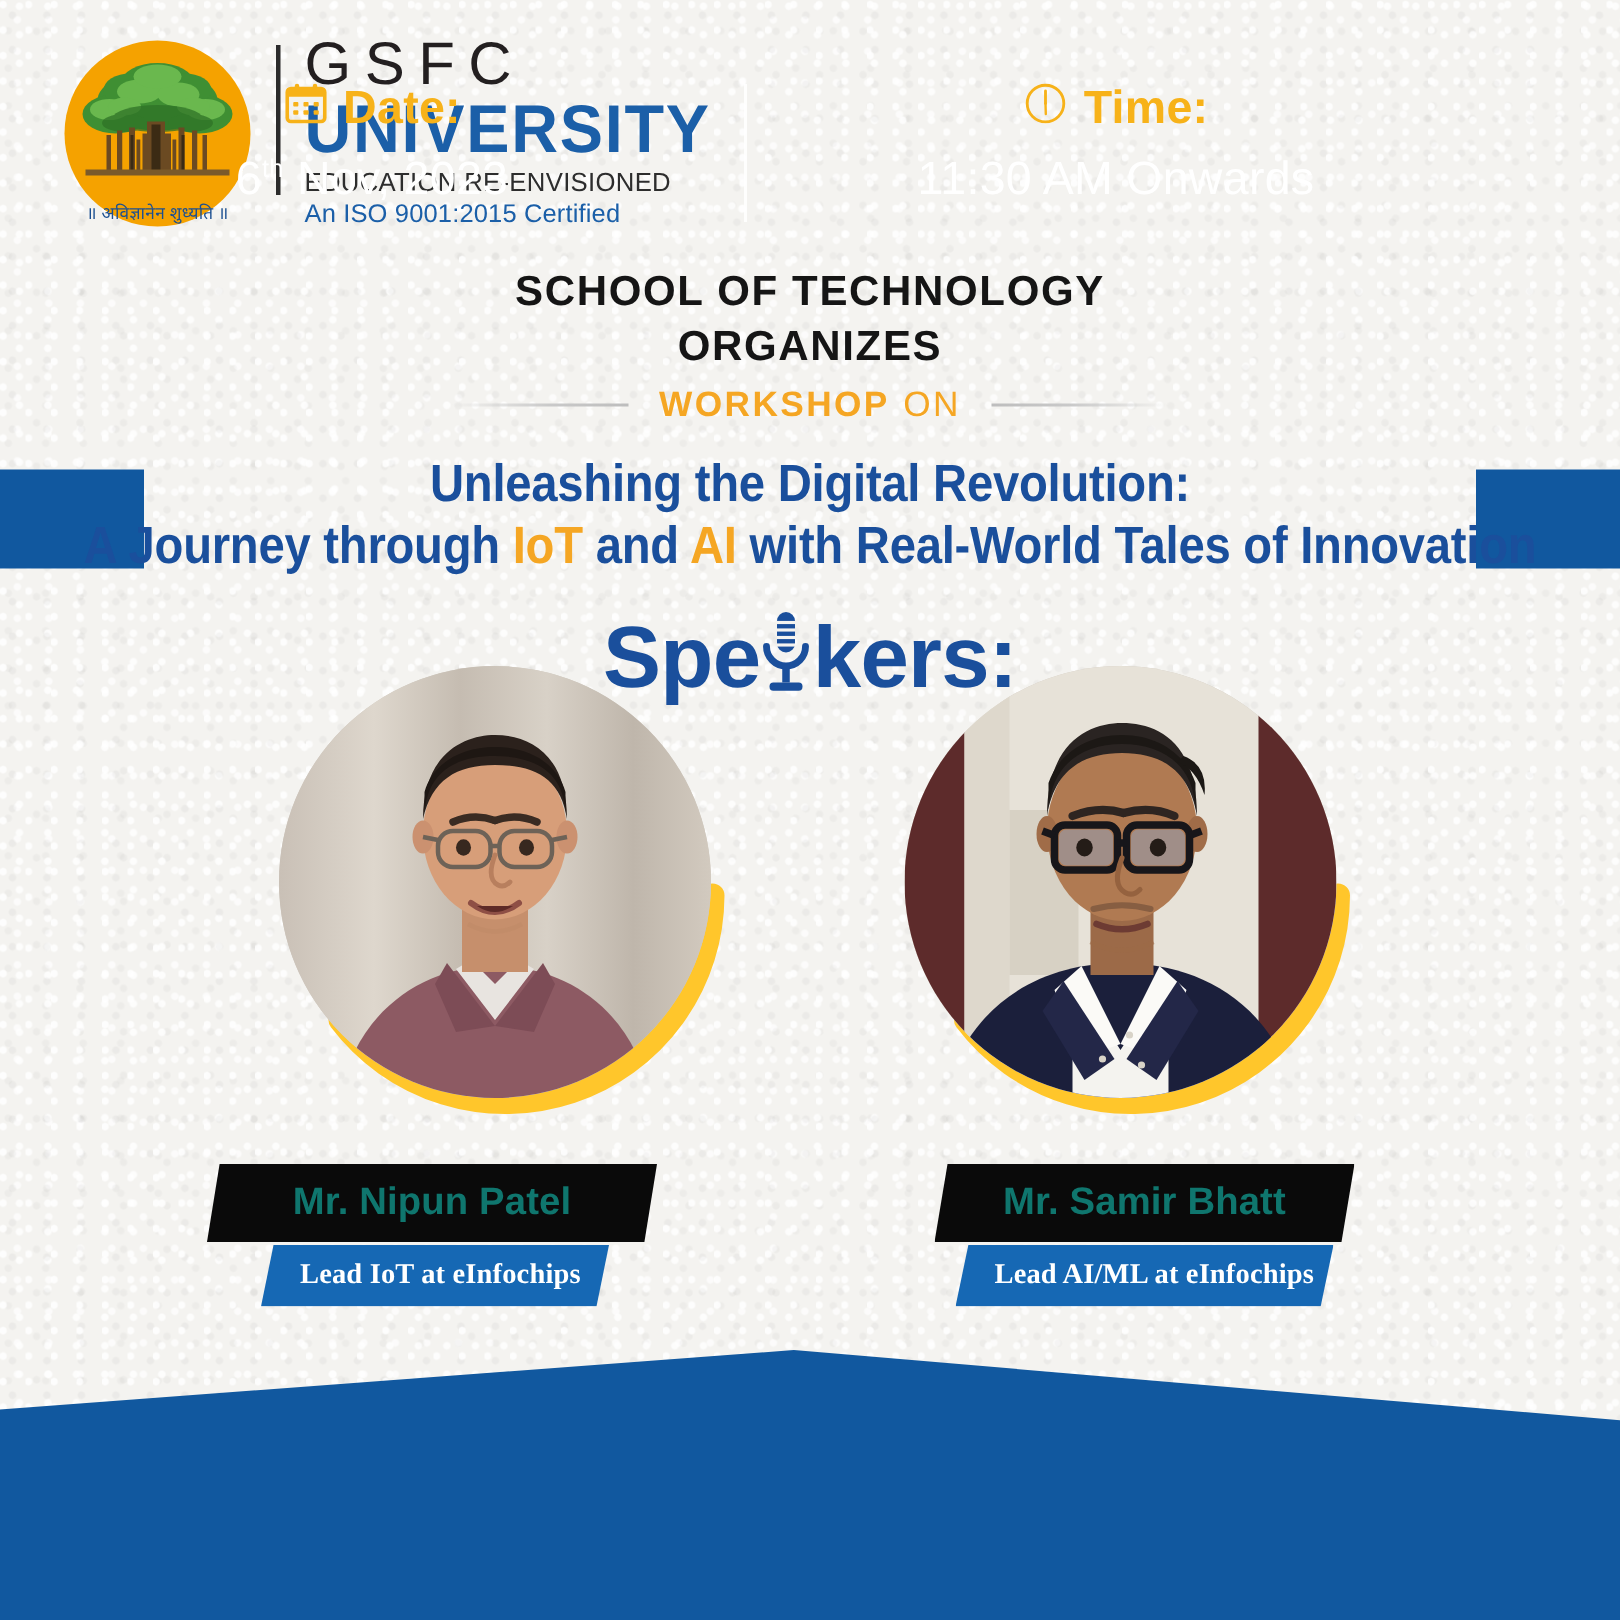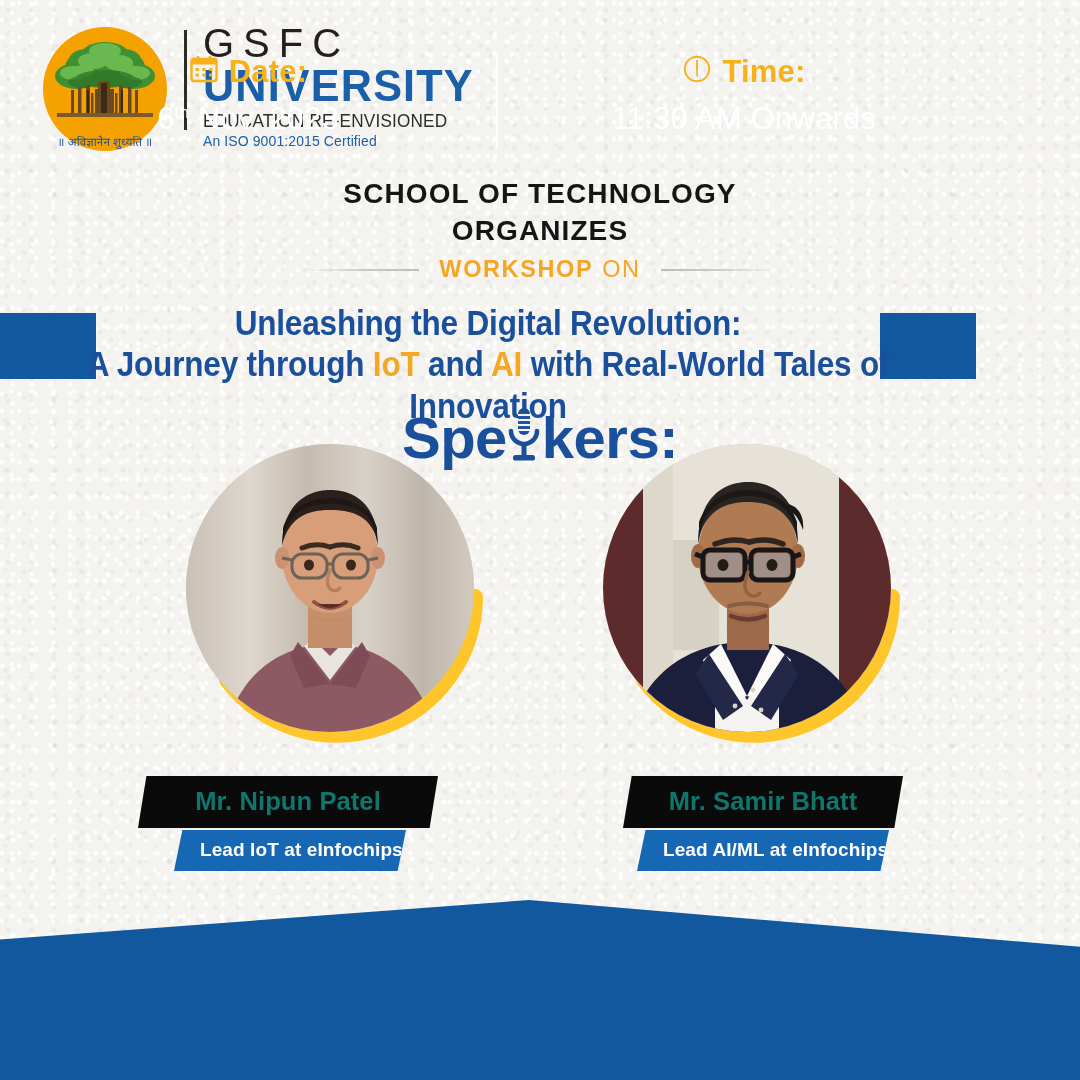--- a/index.html
+++ b/index.html
@@ -99,21 +99,21 @@
   }
   #brand-tagline {
     font-size: 17.5px;
     color: #2d2d2d;
     letter-spacing: .2px;
     margin-top: 2px;
     transform: scaleX(.98);
     transform-origin: left center;
   }
   #brand-iso {
-    font-size: 14px;
+    font-size: 17px;
     color: #1b5fa8;
     letter-spacing: .1px;
     margin-top: 1px;
   }
 
   
   #organizer {
     position: absolute;
     top: 176px;
     left: 0;
@@ -157,21 +157,21 @@
     color: #f5a623;
     letter-spacing: 1.6px;
     margin-left: 9px;
   }
 
   
   #title-band {
     position: absolute;
     top: 296px;
     left: 0;
-    width: 976px;
+    width: 1080px;
     height: 96px;
   }
   .band-block {
     position: absolute;
     top: 17px;
     width: 96px;
     height: 66px;
     background: #11589f;
   }
   .band-block.left  { left: 0; }
@@ -259,20 +259,21 @@
   .role-banner {
     position: relative;
     background: #1668b4;
     color: #fff;
     font-size: 19px;
     font-weight: 800;
     letter-spacing: .1px;
     text-align: center;
     padding: 9px 26px 10px;
     white-space: nowrap;
+    font-family: Liberation Serif, serif;
   }
 
   #speaker-0 .banners { position: absolute; left: -48px; top: 332px; }
   #speaker-1 .banners { position: absolute; left: 20px;  top: 332px; }
 
   #speaker-0 .name-banner {
     clip-path: polygon(2.8% 0, 100% 0, 97.2% 100%, 0 100%);
     width: 300px;
   }
   #speaker-0 .role-banner {

